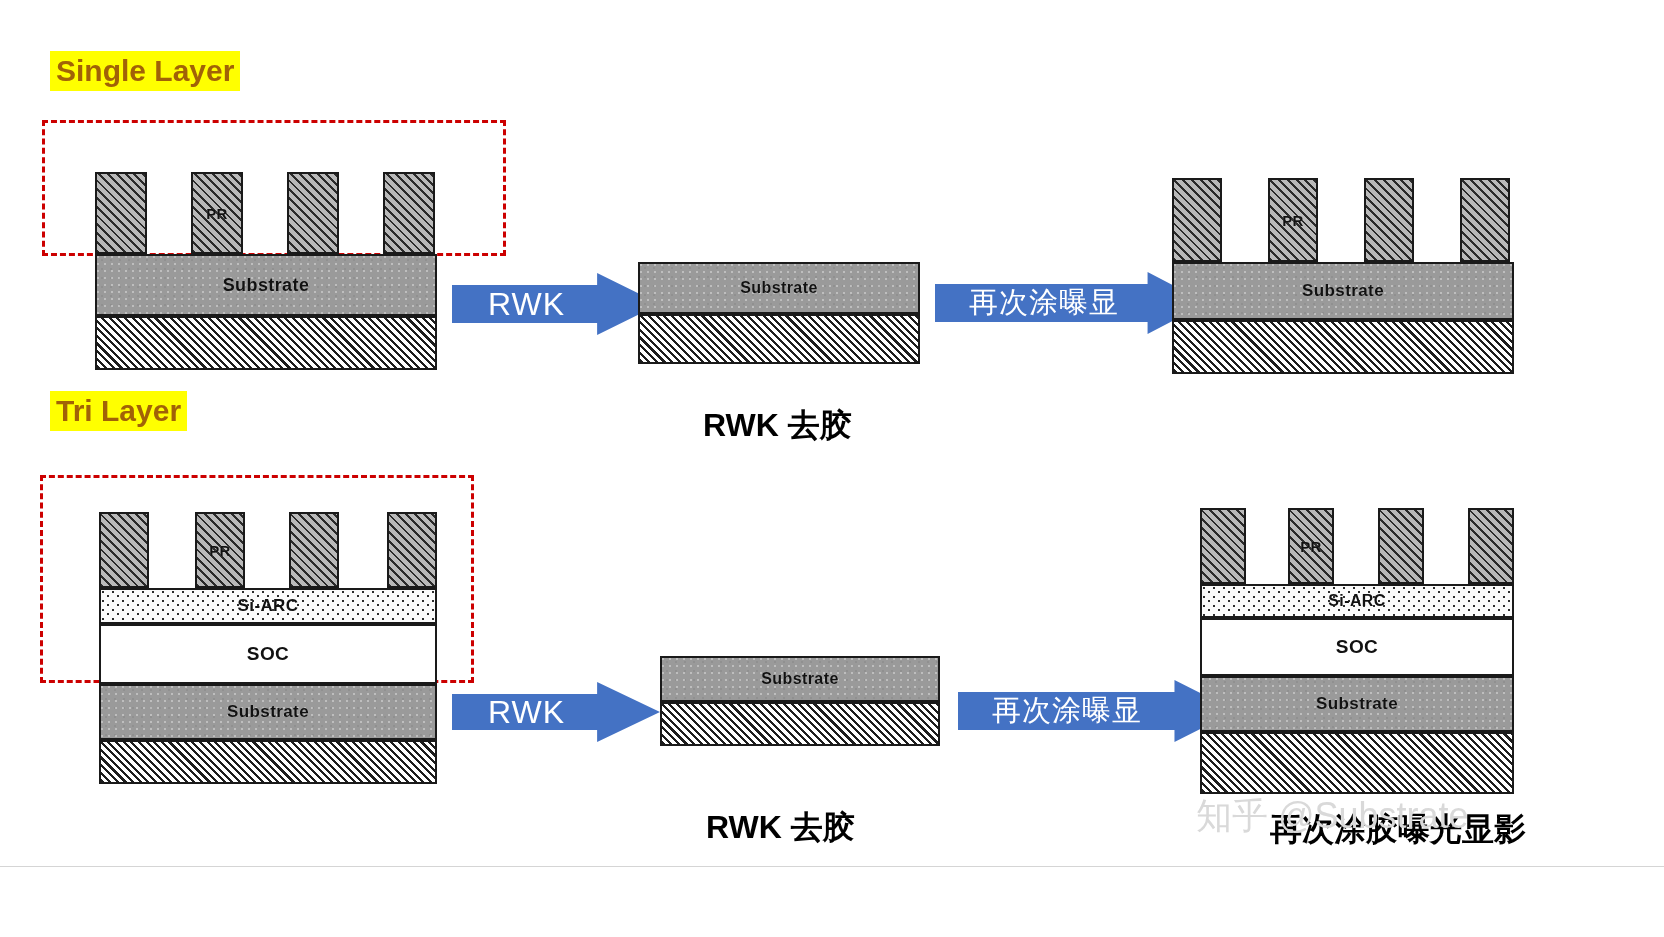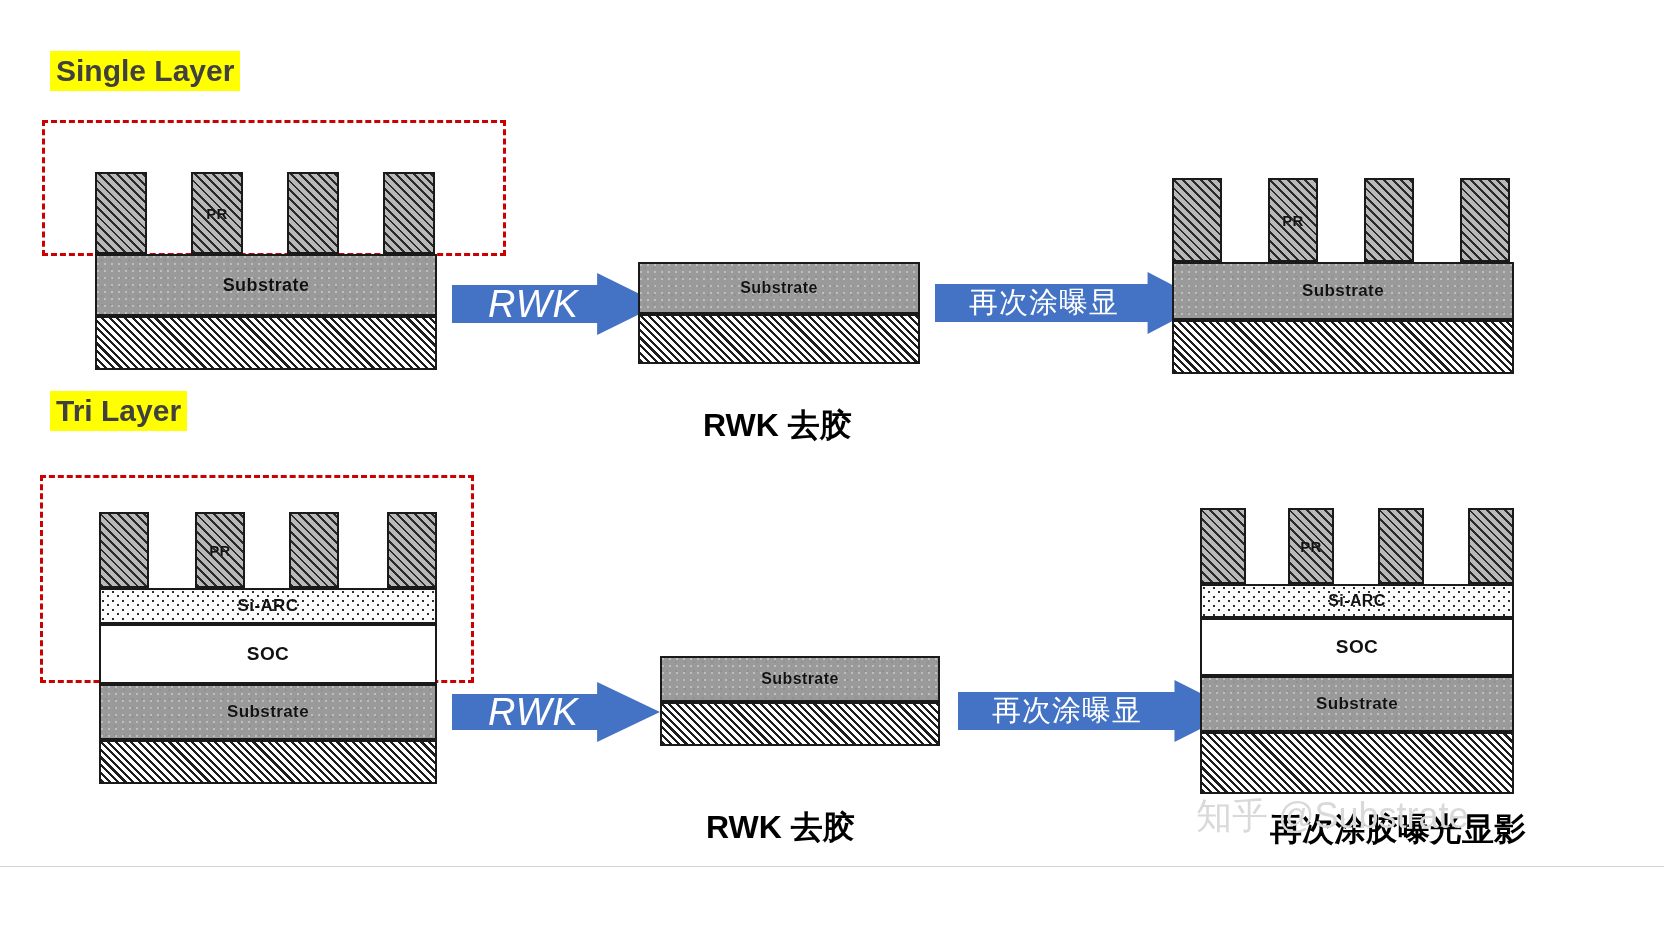--- a/index.html
+++ b/index.html
@@ -15,21 +15,21 @@
     width: 1664px;
     height: 937px;
     background: #ffffff;
     overflow: hidden;
   }
 
   
   .section-title {
     position: absolute;
     background: #ffff00;
-    color: #404040;
+    color: #a16207;
     font-weight: bold;
     font-size: 30px;
     line-height: 1.18;
     padding: 2px 6px 3px 6px;
     white-space: nowrap;
     letter-spacing: 0px;
   }
 
   
   .red-box {
@@ -111,21 +111,21 @@
     justify-content: flex-start;
   }
   .arrow-svg { position: absolute; inset: 0; width: 100%; height: 100%; }
   .arrow-label {
     position: relative;
     color: #ffffff;
     font-weight: normal;
     white-space: nowrap;
     z-index: 2;
   }
-  .arrow-label.latin { font-size: 38px; letter-spacing: 1px; font-style: italic; }
+  .arrow-label.latin { font-size: 32px; letter-spacing: 1px; }
   .arrow-label.cjk   { font-size: 29px; letter-spacing: 1px; }
 
   
   .caption {
     position: absolute;
     color: #000000;
     font-weight: bold;
     font-size: 32px;
     white-space: nowrap;
   }

